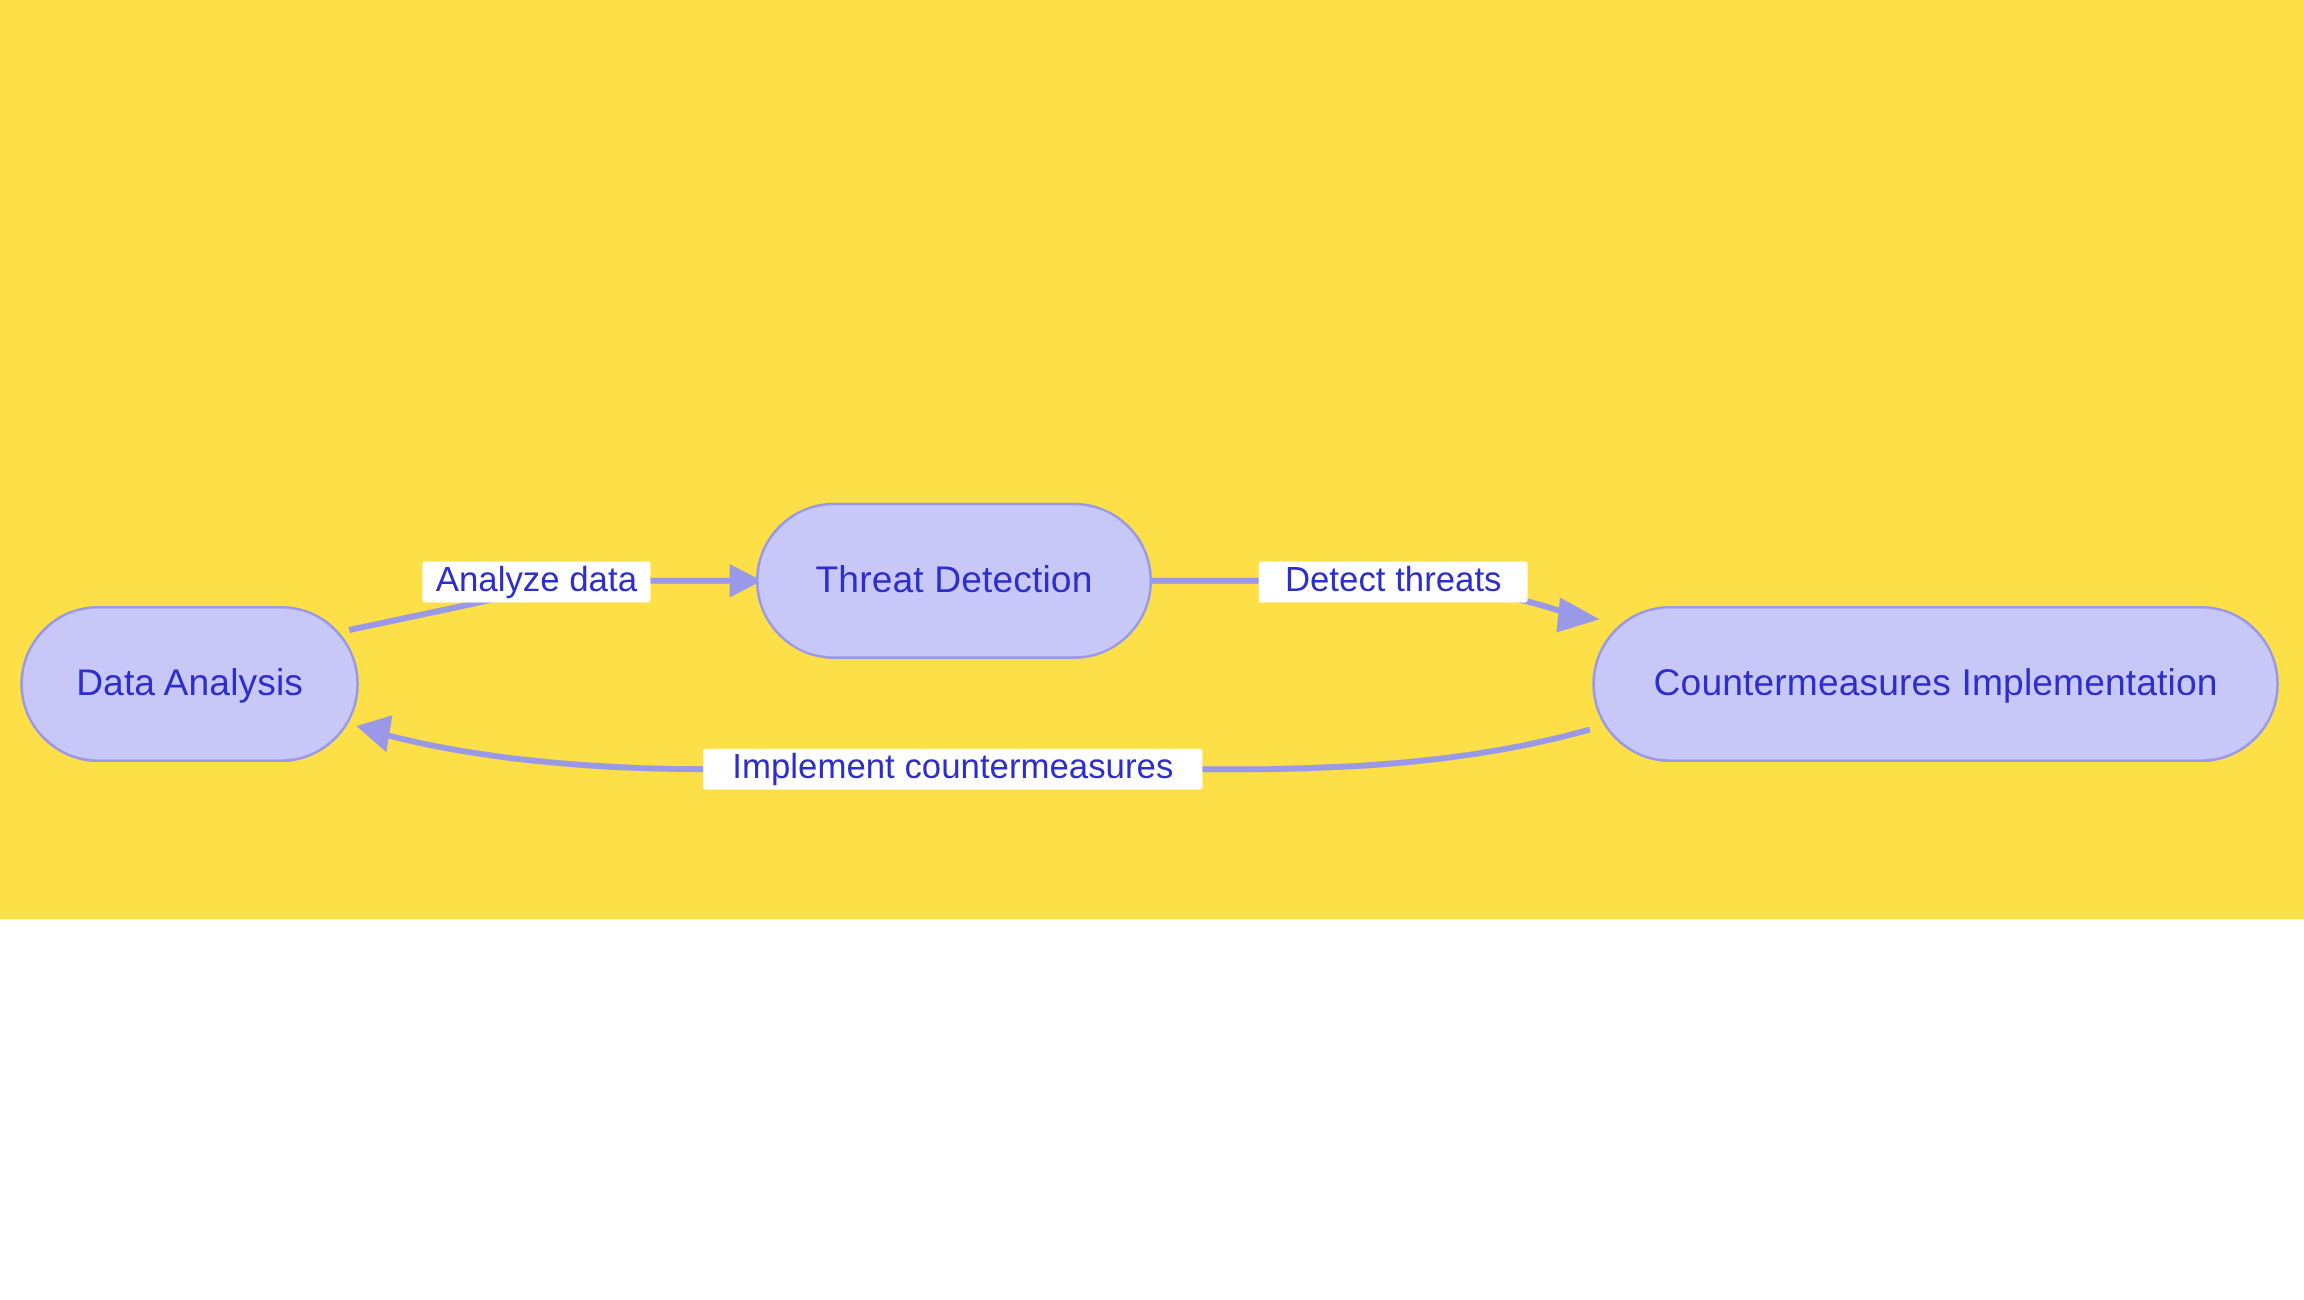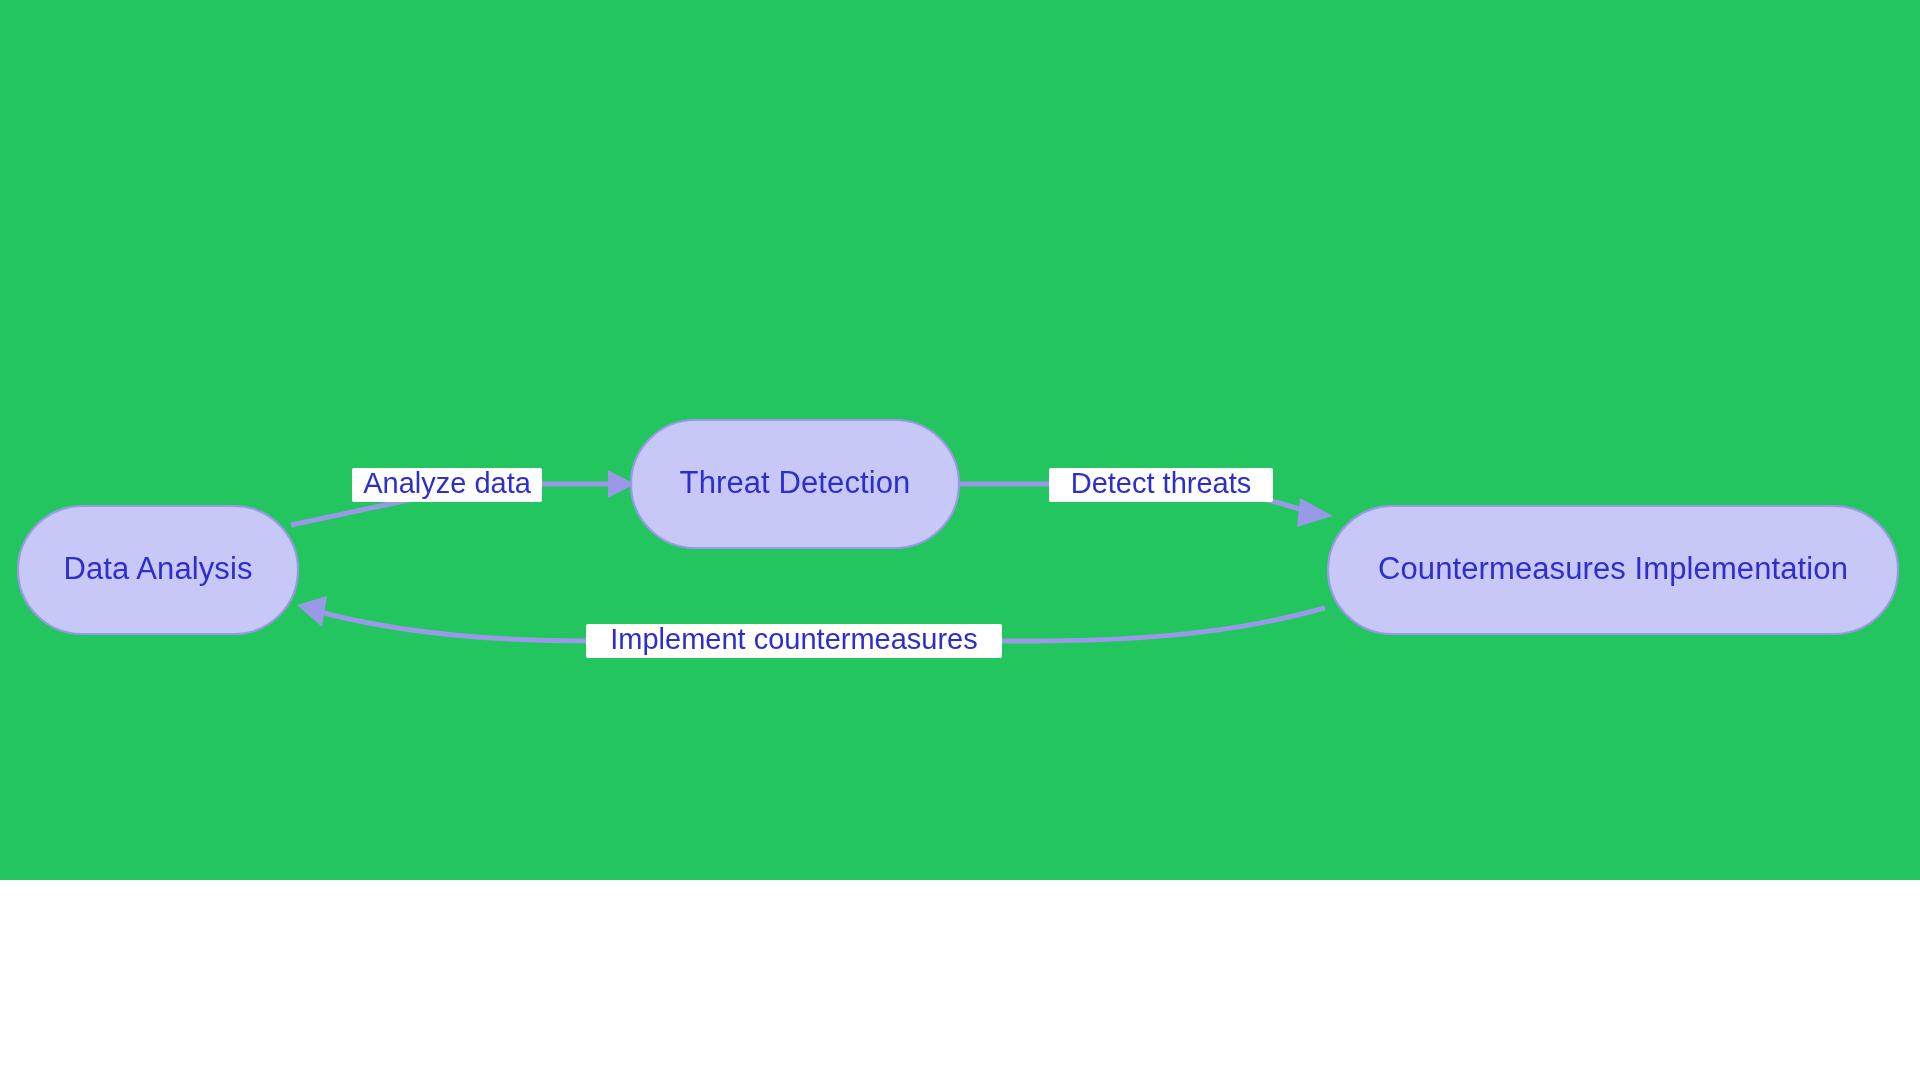--- a/index.html
+++ b/index.html
@@ -9,22 +9,22 @@
   }
   body {
     width: 1920px;
     height: 1083px;
     overflow: hidden;
     font-family: "Liberation Sans", sans-serif;
   }
   #diagram-root {
     position: relative;
     width: 1920px;
-    height: 880px;
-    background: #22c55e;
+    height: 766px;
+    background: #fde047;
   }
   #flow-svg {
     position: absolute;
     left: 0;
     top: 0;
     width: 1920px;
     height: 1083px;
     display: block;
   }
   .node-shape {

